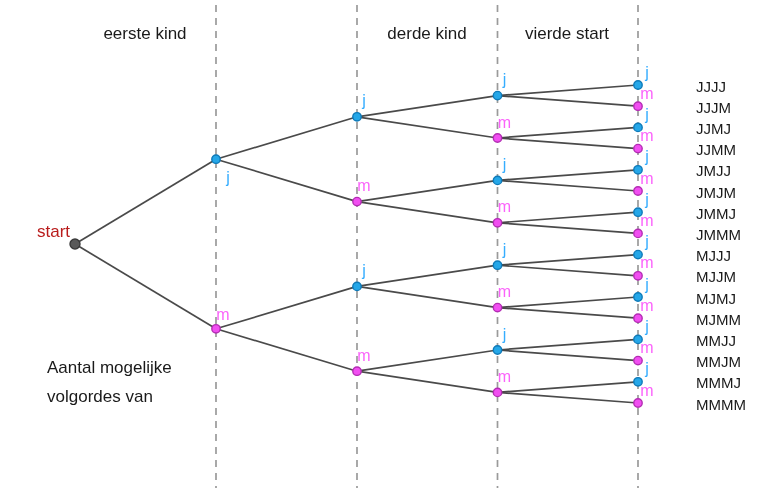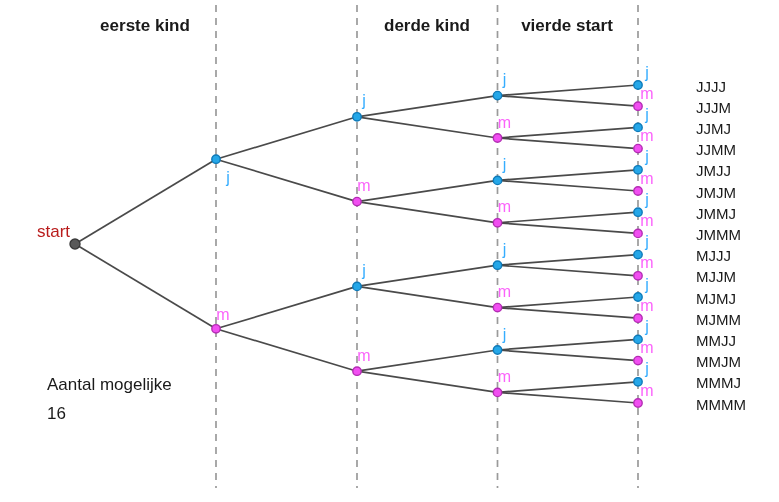--- a/index.html
+++ b/index.html
@@ -1,21 +1,21 @@
 <!DOCTYPE html>
 <html><head>
 <meta charset="utf-8">
 <style>
   html,body{margin:0;padding:0;background:#ffffff;}
   body{width:779px;height:502px;font-family:"Liberation Sans",sans-serif;}
   .stage{position:relative;width:779px;height:502px;overflow:hidden;background:#ffffff;}
   .stage svg{position:absolute;left:0;top:0;}
-  .hdr{position:absolute;top:16px;transform:translateX(-50%);font-size:17px;color:#1a1a1a;white-space:nowrap;font-weight:bold;}
+  .hdr{position:absolute;top:24px;transform:translateX(-50%);font-size:17px;color:#1a1a1a;white-space:nowrap;}
   .start-label{position:absolute;left:37px;top:222px;font-size:17px;color:#b91c1c;}
-  .footnote{position:absolute;left:47px;top:353px;font-size:17px;line-height:29px;color:#1a1a1a;margin-top:17px;}
+  .footnote{position:absolute;left:47px;top:353px;font-size:17px;line-height:29px;color:#1a1a1a;}
 </style>
 </head>
 <body>
 
 <div class="stage">
   <svg id="tree-svg" width="779" height="502" viewBox="0 0 779 502">
       <line x1="216" y1="5" x2="216" y2="488" stroke="#9a9a9a" stroke-width="1.7" stroke-dasharray="7 6"></line>
       <line x1="357" y1="5" x2="357" y2="488" stroke="#9a9a9a" stroke-width="1.7" stroke-dasharray="7 6"></line>
       <line x1="497.5" y1="5" x2="497.5" y2="488" stroke="#9a9a9a" stroke-width="1.7" stroke-dasharray="7 6"></line>
       <line x1="638" y1="5" x2="638" y2="488" stroke="#9a9a9a" stroke-width="1.7" stroke-dasharray="7 6"></line>
@@ -129,15 +129,15 @@
     </svg>
 
   <div class="hdr" style="left: 145px;">eerste kind</div>
   <div class="hdr" style="left: 427px;">derde kind</div>
   <div class="hdr" style="left: 567px;">vierde start</div>
 
   <div class="start-label">start</div>
 
   <div class="footnote">
     <div>Aantal mogelijke</div>
-    <div>16</div>
+    <div>volgordes van</div>
   </div>
 </div>
 
 </body></html>

